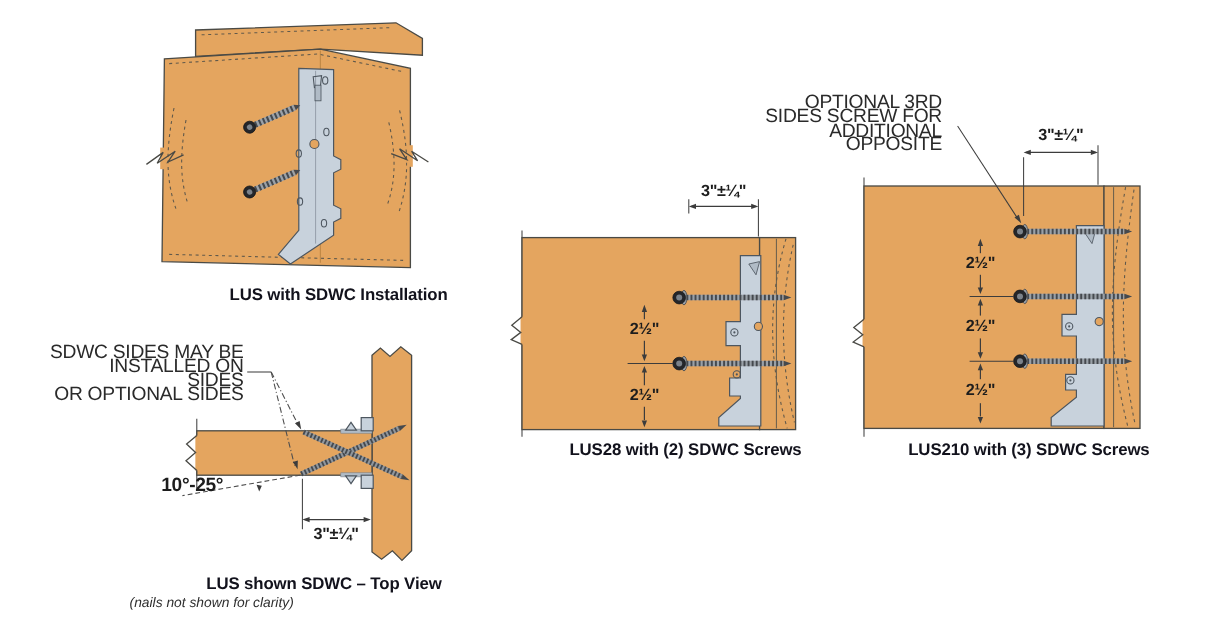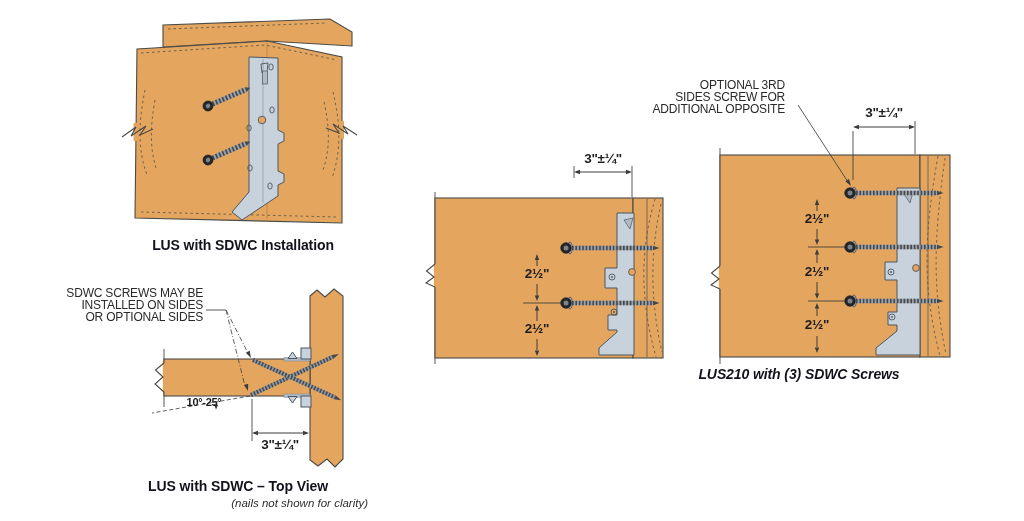--- a/index.html
+++ b/index.html
@@ -7,25 +7,25 @@
     --wood:#e4a55f; --wood-line:#4a4a45; --grain:#60594b;
     --steel:#c8d2dc; --steel-dark:#b0bbc6; --steel-line:#4d565f;
     --screw-base:#9aa1a8; --screw-dark:#45494e; --screw-head:#24262a;
     --dim-line:#3c3c3c; --text:#262626; --caption:#12121c;
   }
   html,body{margin:0;padding:0;background:#fff;}
   #canvas{position:relative;width:1024px;height:521px;background:#fff;overflow:hidden;
           font-family:"Liberation Sans", sans-serif;}
   #art{position:absolute;left:0;top:0;}
   .txt{position:absolute;color:var(--text);}
-  .caption{font-size:14px;font-weight:bold;color:var(--caption);text-align:center;letter-spacing:-0.1px;}
-  .subcaption{font-size:11.5px;font-style:italic;font-weight:normal;color:#2e2e2e;text-align:right;}
-  .note{font-size:12px;line-height:11.8px;text-align:right;color:#2a2a2a;letter-spacing:-0.2px;}
+  .caption{font-size:14px;font-weight:bold;color:var(--caption);text-align:right;letter-spacing:-0.1px;}
+  .subcaption{font-size:11.5px;font-style:italic;font-weight:normal;color:#2e2e2e;text-align:left;}
+  .note{font-size:16px;line-height:11.8px;text-align:right;color:#2a2a2a;letter-spacing:-0.2px;}
   .dim{font-size:13.5px;font-weight:bold;color:#1d1d1d;text-align:center;letter-spacing:-0.3px;}
-  .dim.small{font-size:11px;text-align:center;margin-left:48px;}
+  .dim.small{font-size:16px;text-align:right;}
   
   .wood{fill:var(--wood);stroke:var(--wood-line);stroke-width:1.1;}
   .woodfill{fill:var(--wood);stroke:none;}
   .edge{fill:none;stroke:var(--wood-line);stroke-width:1.1;}
   .grain{fill:none;stroke:var(--grain);stroke-width:0.9;stroke-dasharray:2.5 3;}
   .grain-solid{fill:none;stroke:var(--grain);stroke-width:0.8;}
   .steel{fill:var(--steel);stroke:var(--steel-line);stroke-width:1;}
   .steelDetail{fill:var(--steel-dark);stroke:var(--steel-line);stroke-width:0.7;}
   .hole{fill:none;stroke:var(--steel-line);stroke-width:0.9;}
   .woodhole{fill:var(--wood);stroke:var(--steel-line);stroke-width:0.9;}
@@ -228,37 +228,38 @@
         <line class="dimln" x1="817" y1="308" x2="817" y2="316"></line>
         <line class="dimln" x1="817" y1="336" x2="817" y2="347"></line>
         <polygon class="dimf" points="817,353 814.8,347.5 819.2,347.5"></polygon>
       </g>
     </g>
   </svg>
 
   <div class="txt caption" style="left:113px;top:237px;width:260px;">LUS with SDWC Installation</div>
 
   <div class="txt note" style="left:40px;top:288px;width:163px;">
-    <div>SDWC SCREWS MAY BE</div>
+    <div>SDWC SIDES MAY BE</div>
     <div>INSTALLED ON SIDES</div>
     <div>OR OPTIONAL SIDES</div>
   </div>
   <div class="txt dim small" style="left:126px;top:396px;width:60px;">10°-25°</div>
   <div class="txt dim" style="left:245px;top:437px;width:70px;">3"±¼"</div>
-  <div class="txt caption" style="left:108px;top:478px;width:260px;">LUS with SDWC – Top View</div>
+  <div class="txt caption" style="left:108px;top:478px;width:260px;">LUS shown SDWC – Top View</div>
   <div class="txt subcaption" style="left:108px;top:497px;width:260px;">(nails not shown for clarity)</div>
 
   <div class="txt dim" style="left:568px;top:151px;width:70px;">3"±¼"</div>
   <div class="txt dim" style="left:507px;top:266px;width:60px;">2½"</div>
   <div class="txt dim" style="left:507px;top:321px;width:60px;">2½"</div>
+  <div class="txt caption" style="left:408px;top:366px;width:260px;">LUS28 with (2) SDWC Screws</div>
 
   <div class="txt note" style="left:625px;top:80px;width:160px;">
     <div>OPTIONAL 3RD</div>
     <div>SIDES SCREW FOR</div>
     <div>ADDITIONAL OPPOSITE</div>
   </div>
   <div class="txt dim" style="left:849px;top:105px;width:70px;">3"±¼"</div>
   <div class="txt dim" style="left:787px;top:211px;width:60px;">2½"</div>
   <div class="txt dim" style="left:787px;top:264px;width:60px;">2½"</div>
   <div class="txt dim" style="left:787px;top:317px;width:60px;">2½"</div>
-  <div class="txt caption" style="left:669px;top:366px;width:260px;font-style:italic;">LUS210 with (3) SDWC Screws</div>
+  <div class="txt caption" style="left:698px;top:366px;width:260px;">LUS210 with (3) SDWC Screws</div>
 
 </div>
 
 </body></html>

